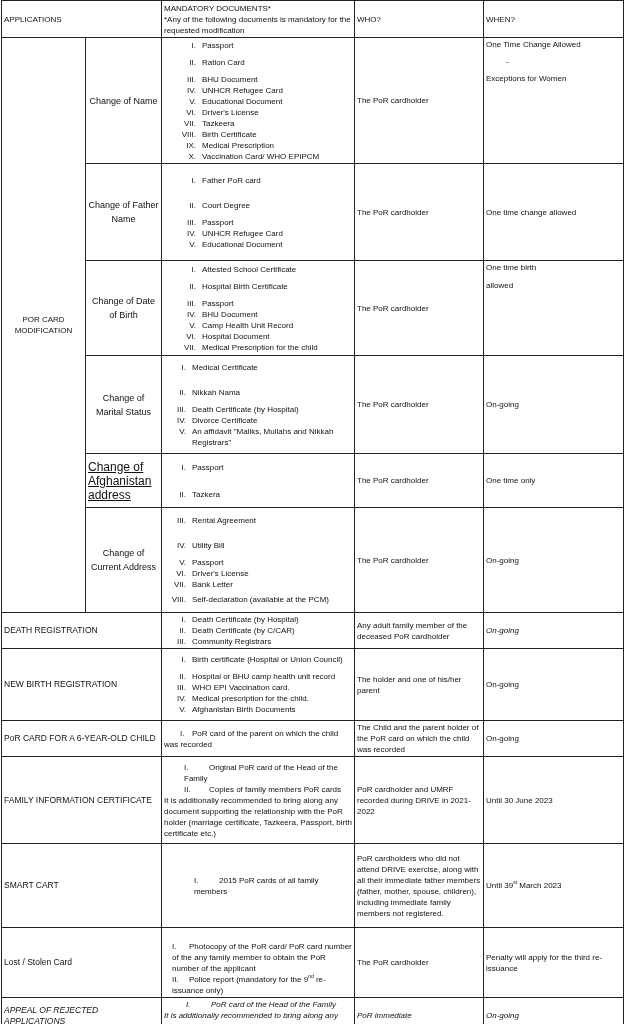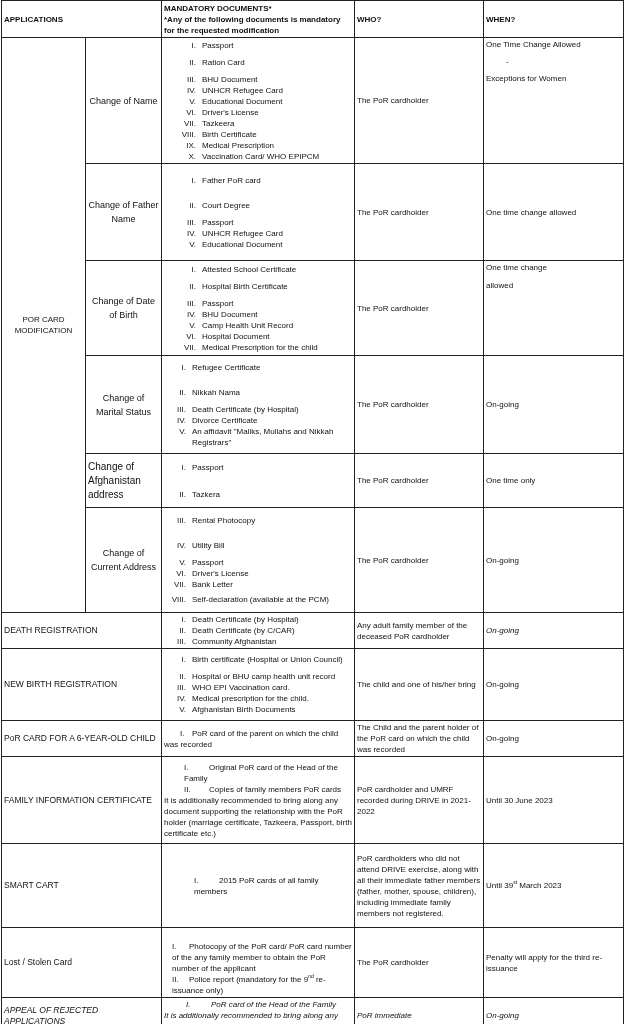--- a/index.html
+++ b/index.html
@@ -1,20 +1,20 @@
 <!DOCTYPE html>
 <html><head>
 <meta charset="utf-8">
 <style>
   * { box-sizing: border-box; margin: 0; padding: 0; }
   html, body { width: 624px; height: 1024px; background: #ffffff; overflow: hidden; }
   body { font-family: "Liberation Sans", sans-serif; font-size: 8px; color: #111; line-height: 11px; }
   table { border-collapse: collapse; width: 622px; table-layout: fixed; margin-left: 1px; }
   td, th { border: 1px solid #222; vertical-align: middle; padding: 1px 2px; font-weight: normal; text-align: left; }
-  th { font-weight: bold; }
+  th { font-weight: normal; }
   .c1 { width: 84px; }
   .c2 { width: 76px; }
   .c3 { width: 193px; }
   .c4 { width: 129px; }
   .c5 { width: 140px; }
   .center { text-align: center; }
   .sub { font-size: 9px; line-height: 14px; text-align: center; margin-left: 48px; }
   .app { font-size: 8.5px; margin-top: 12px; }
   ol.docs { list-style: none; }
   ol.docs li { display: flex; line-height: 11px; }
@@ -161,32 +161,32 @@
               <span>Hospital Document</span>
             </li>
         <li>
               <span class="num">VII.</span>
               <span>Medical Prescription for the child</span>
             </li>
       </ol>
     </td>
     <td>The PoR cardholder</td>
     <td class="top">
-      <div>One time change</div>
+      <div>One time birth</div>
       <div style="margin-top:7px;">allowed</div>
     </td>
   </tr>
 
   <tr style="height:98px;">
     <td class="sub">Change of Marital Status</td>
     <td>
       <ol class="docs">
         <li>
               <span class="num" style="width:28px">I.</span>
-              <span>Refugee Certificate</span>
+              <span>Medical Certificate</span>
             </li>
         <li class="gap" style="margin-top:14px;">
               <span class="num" style="width:28px">II.</span>
               <span>Nikkah Nama</span>
             </li>
         <li class="gap">
               <span class="num" style="width:28px">III.</span>
               <span>Death Certificate (by Hospital)</span>
             </li>
         <li>
@@ -197,21 +197,21 @@
               <span class="num" style="width:28px">V.</span>
               <span>An affidavit "Maliks, Mullahs and Nikkah Registrars"</span>
             </li>
       </ol>
     </td>
     <td>The PoR cardholder</td>
     <td>On-going</td>
   </tr>
 
   <tr style="height:54px;">
-    <td style="font-size:10px;line-height:14px;">Change of Afghanistan address</td>
+    <td style="font-size:12px;line-height:14px;text-decoration:underline;">Change of Afghanistan address</td>
     <td>
       <ol class="docs">
         <li>
               <span class="num" style="width:28px">I.</span>
               <span>Passport</span>
             </li>
         <li style="margin-top:16px;">
               <span class="num" style="width:28px">II.</span>
               <span>Tazkera</span>
             </li>
@@ -220,21 +220,21 @@
     <td>The PoR cardholder</td>
     <td>One time only</td>
   </tr>
 
   <tr style="height:105px;">
     <td class="sub">Change of Current Address</td>
     <td>
       <ol class="docs">
         <li>
               <span class="num" style="width:28px">III.</span>
-              <span>Rental Photocopy</span>
+              <span>Rental Agreement</span>
             </li>
         <li style="margin-top:14px;">
               <span class="num" style="width:28px">IV.</span>
               <span>Utility Bill</span>
             </li>
         <li class="gap">
               <span class="num" style="width:28px">V.</span>
               <span>Passport</span>
             </li>
         <li>
@@ -262,21 +262,21 @@
         <li>
               <span class="num" style="width:28px">I.</span>
               <span>Death Certificate (by Hospital)</span>
             </li>
         <li>
               <span class="num" style="width:28px">II.</span>
               <span>Death Certificate (by C/CAR)</span>
             </li>
         <li>
               <span class="num" style="width:28px">III.</span>
-              <span>Community Afghanistan</span>
+              <span>Community Registrars</span>
             </li>
       </ol>
     </td>
     <td>Any adult family member of the deceased PoR cardholder</td>
     <td class="ital">On-going</td>
   </tr>
 
   <tr style="height:72px;">
     <td colspan="2" class="app">NEW BIRTH REGISTRATION</td>
     <td>
@@ -296,21 +296,21 @@
         <li>
               <span class="num" style="width:28px">IV.</span>
               <span>Medical prescription for the child.</span>
             </li>
         <li>
               <span class="num" style="width:28px">V.</span>
               <span>Afghanistan Birth Documents</span>
             </li>
       </ol>
     </td>
-    <td>The child and one of his/her bring</td>
+    <td>The holder and one of his/her parent</td>
     <td>On-going</td>
   </tr>
 
   <tr style="height:36px;">
     <td colspan="2" class="app">PoR CARD FOR A 6-YEAR-OLD CHILD</td>
     <td>
       <div class="note"><span style="display:inline-block;width:28px;padding-left:16px;">I.</span><span>PoR card of the parent on which the child was recorded</span></div>
     </td>
     <td>The Child and the parent holder of the PoR card on which the child was recorded</td>
     <td>On-going</td>

